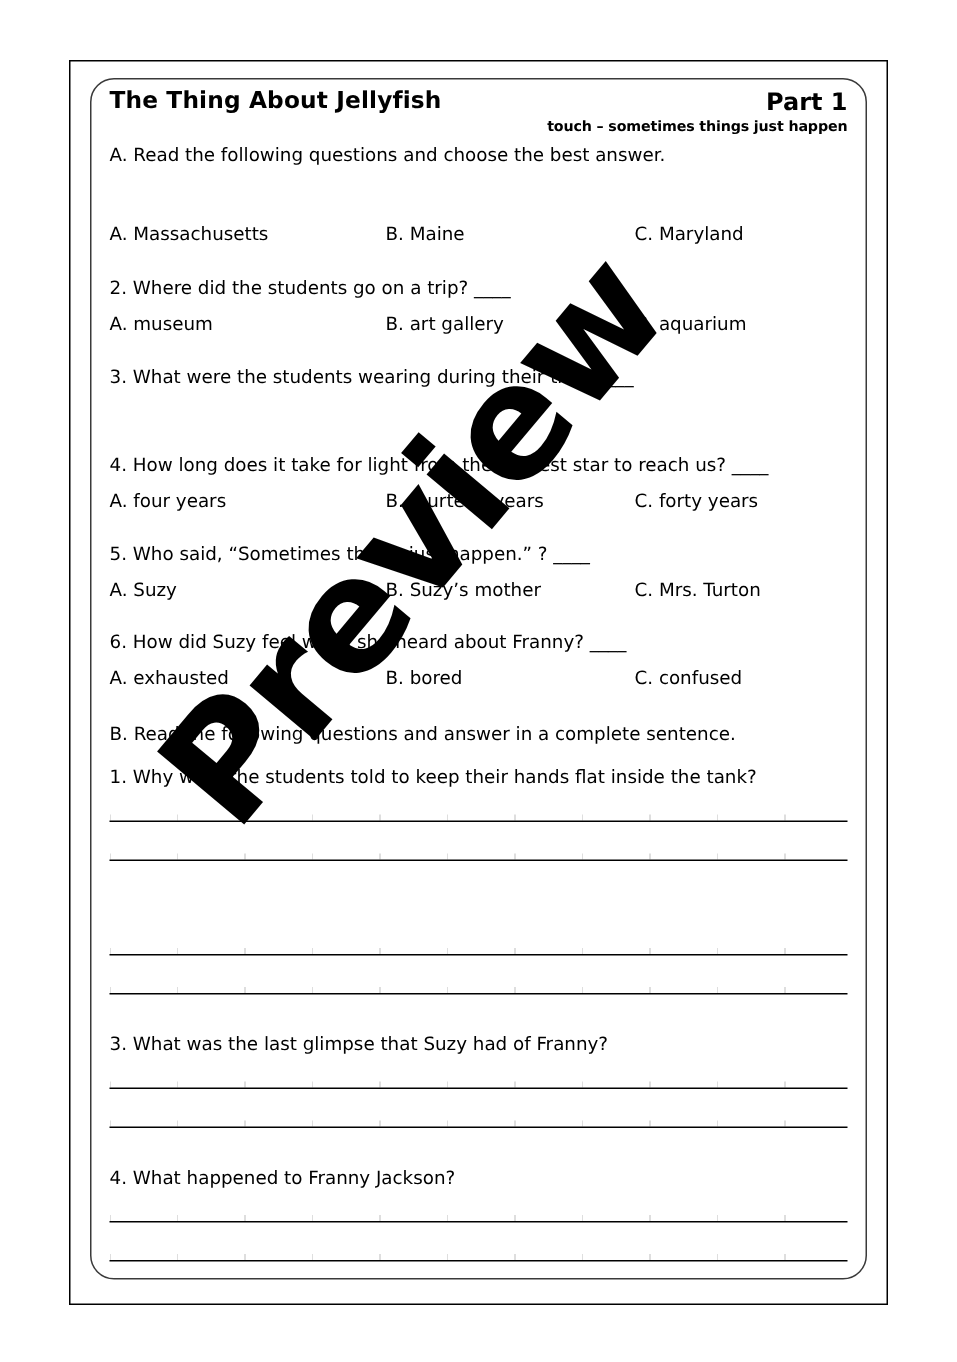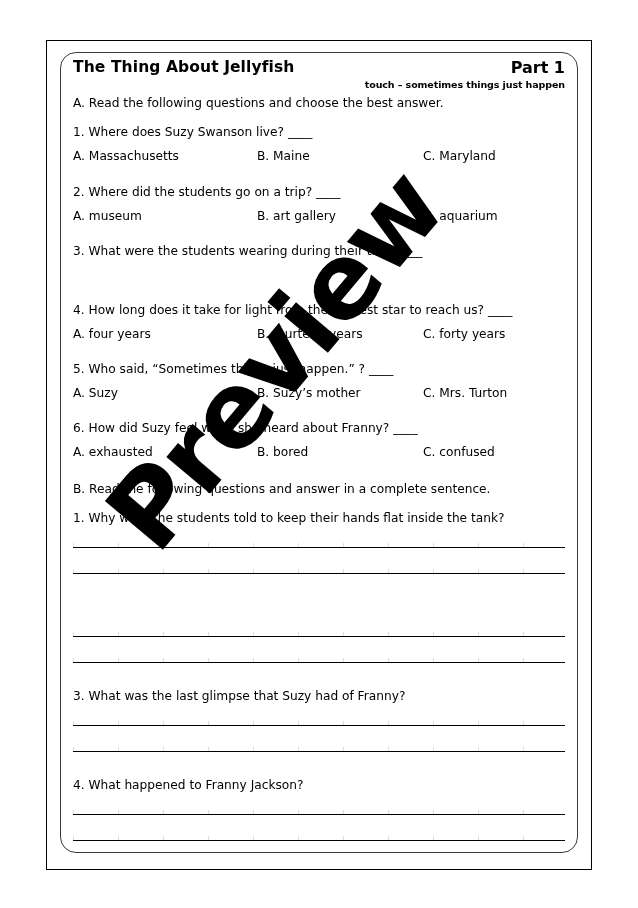--- a/index.html
+++ b/index.html
@@ -176,21 +176,20 @@
 <div class="content">
 
   <div class="header">
     <div class="doc-title">The Thing About Jellyfish</div>
     <div class="part-label">Part 1</div>
     <div class="subtitle">touch – sometimes things just happen</div>
   </div>
 
   <div class="section-intro" style="top:44px;">A. Read the following questions and choose the best answer.</div>
 
-  <div class="question-line" style="top:73px;">1. Where does Suzy Swanson live? ____</div>
   <div class="choice-row" style="top:97px;">
     <div class="choice col-a">A. Massachusetts</div>
     <div class="choice col-b">B. Maine</div>
     <div class="choice col-c">C. Maryland</div>
   </div>
 
   <div class="question-line" style="top:133px;">2. Where did the students go on a trip? ____</div>
   <div class="choice-row" style="top:157px;">
     <div class="choice col-a">A. museum</div>
     <div class="choice col-b">B. art gallery</div>

